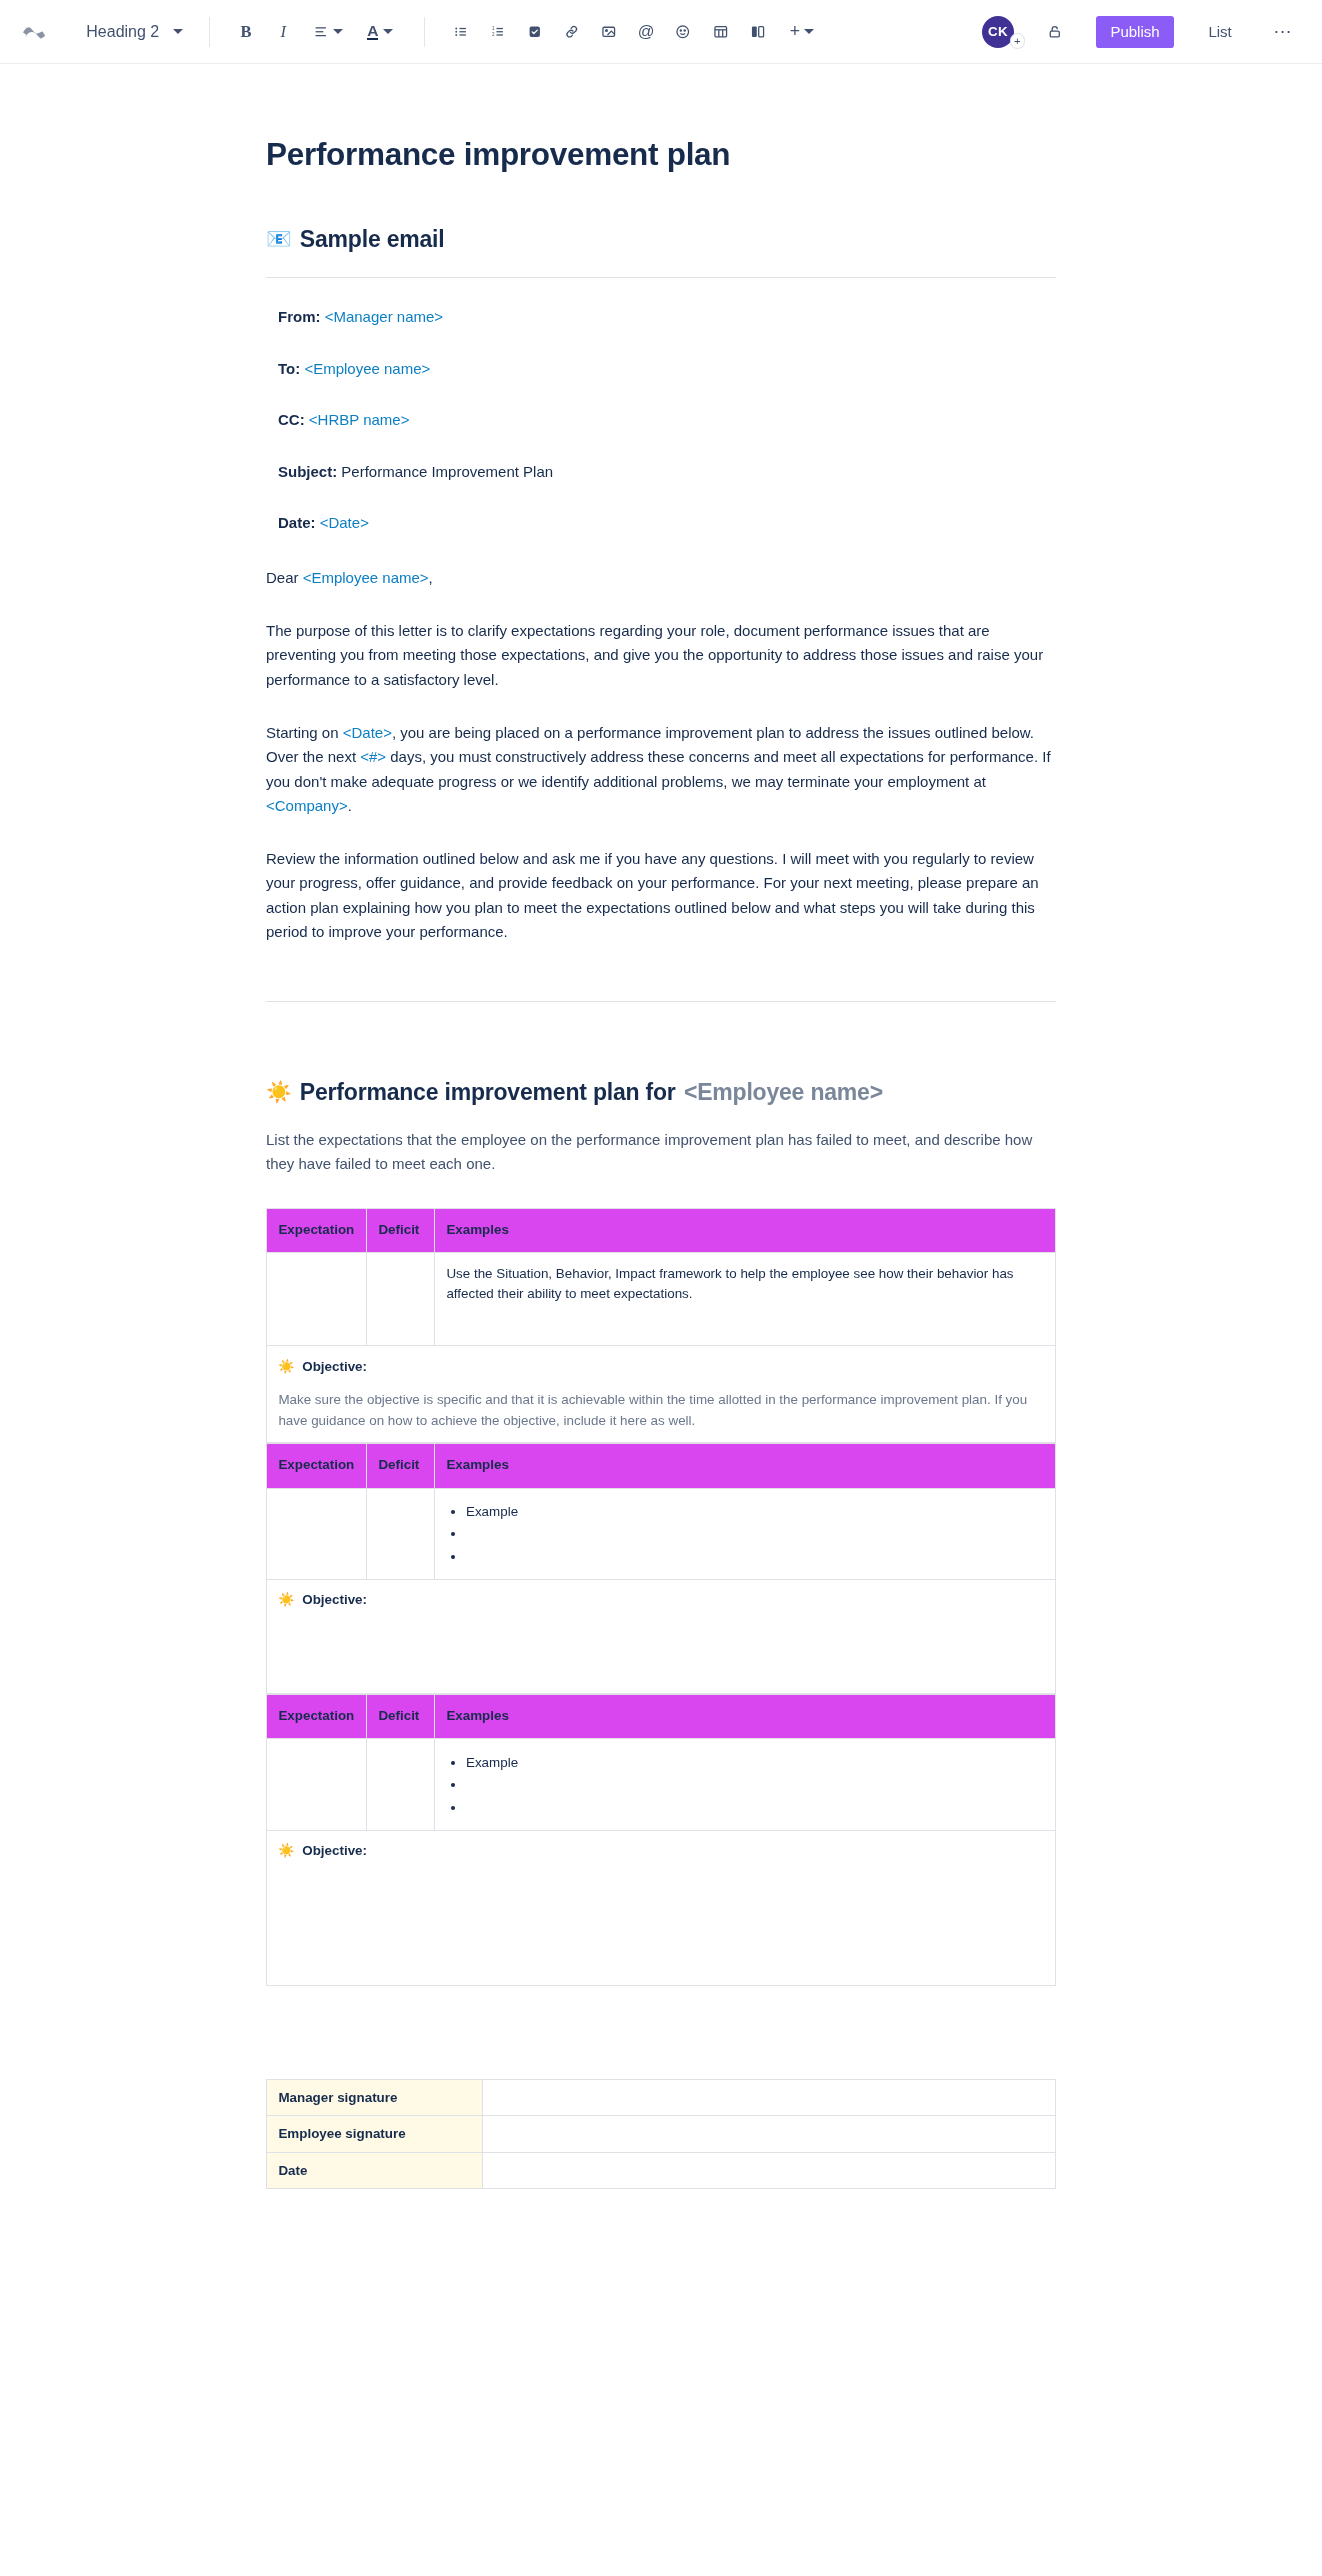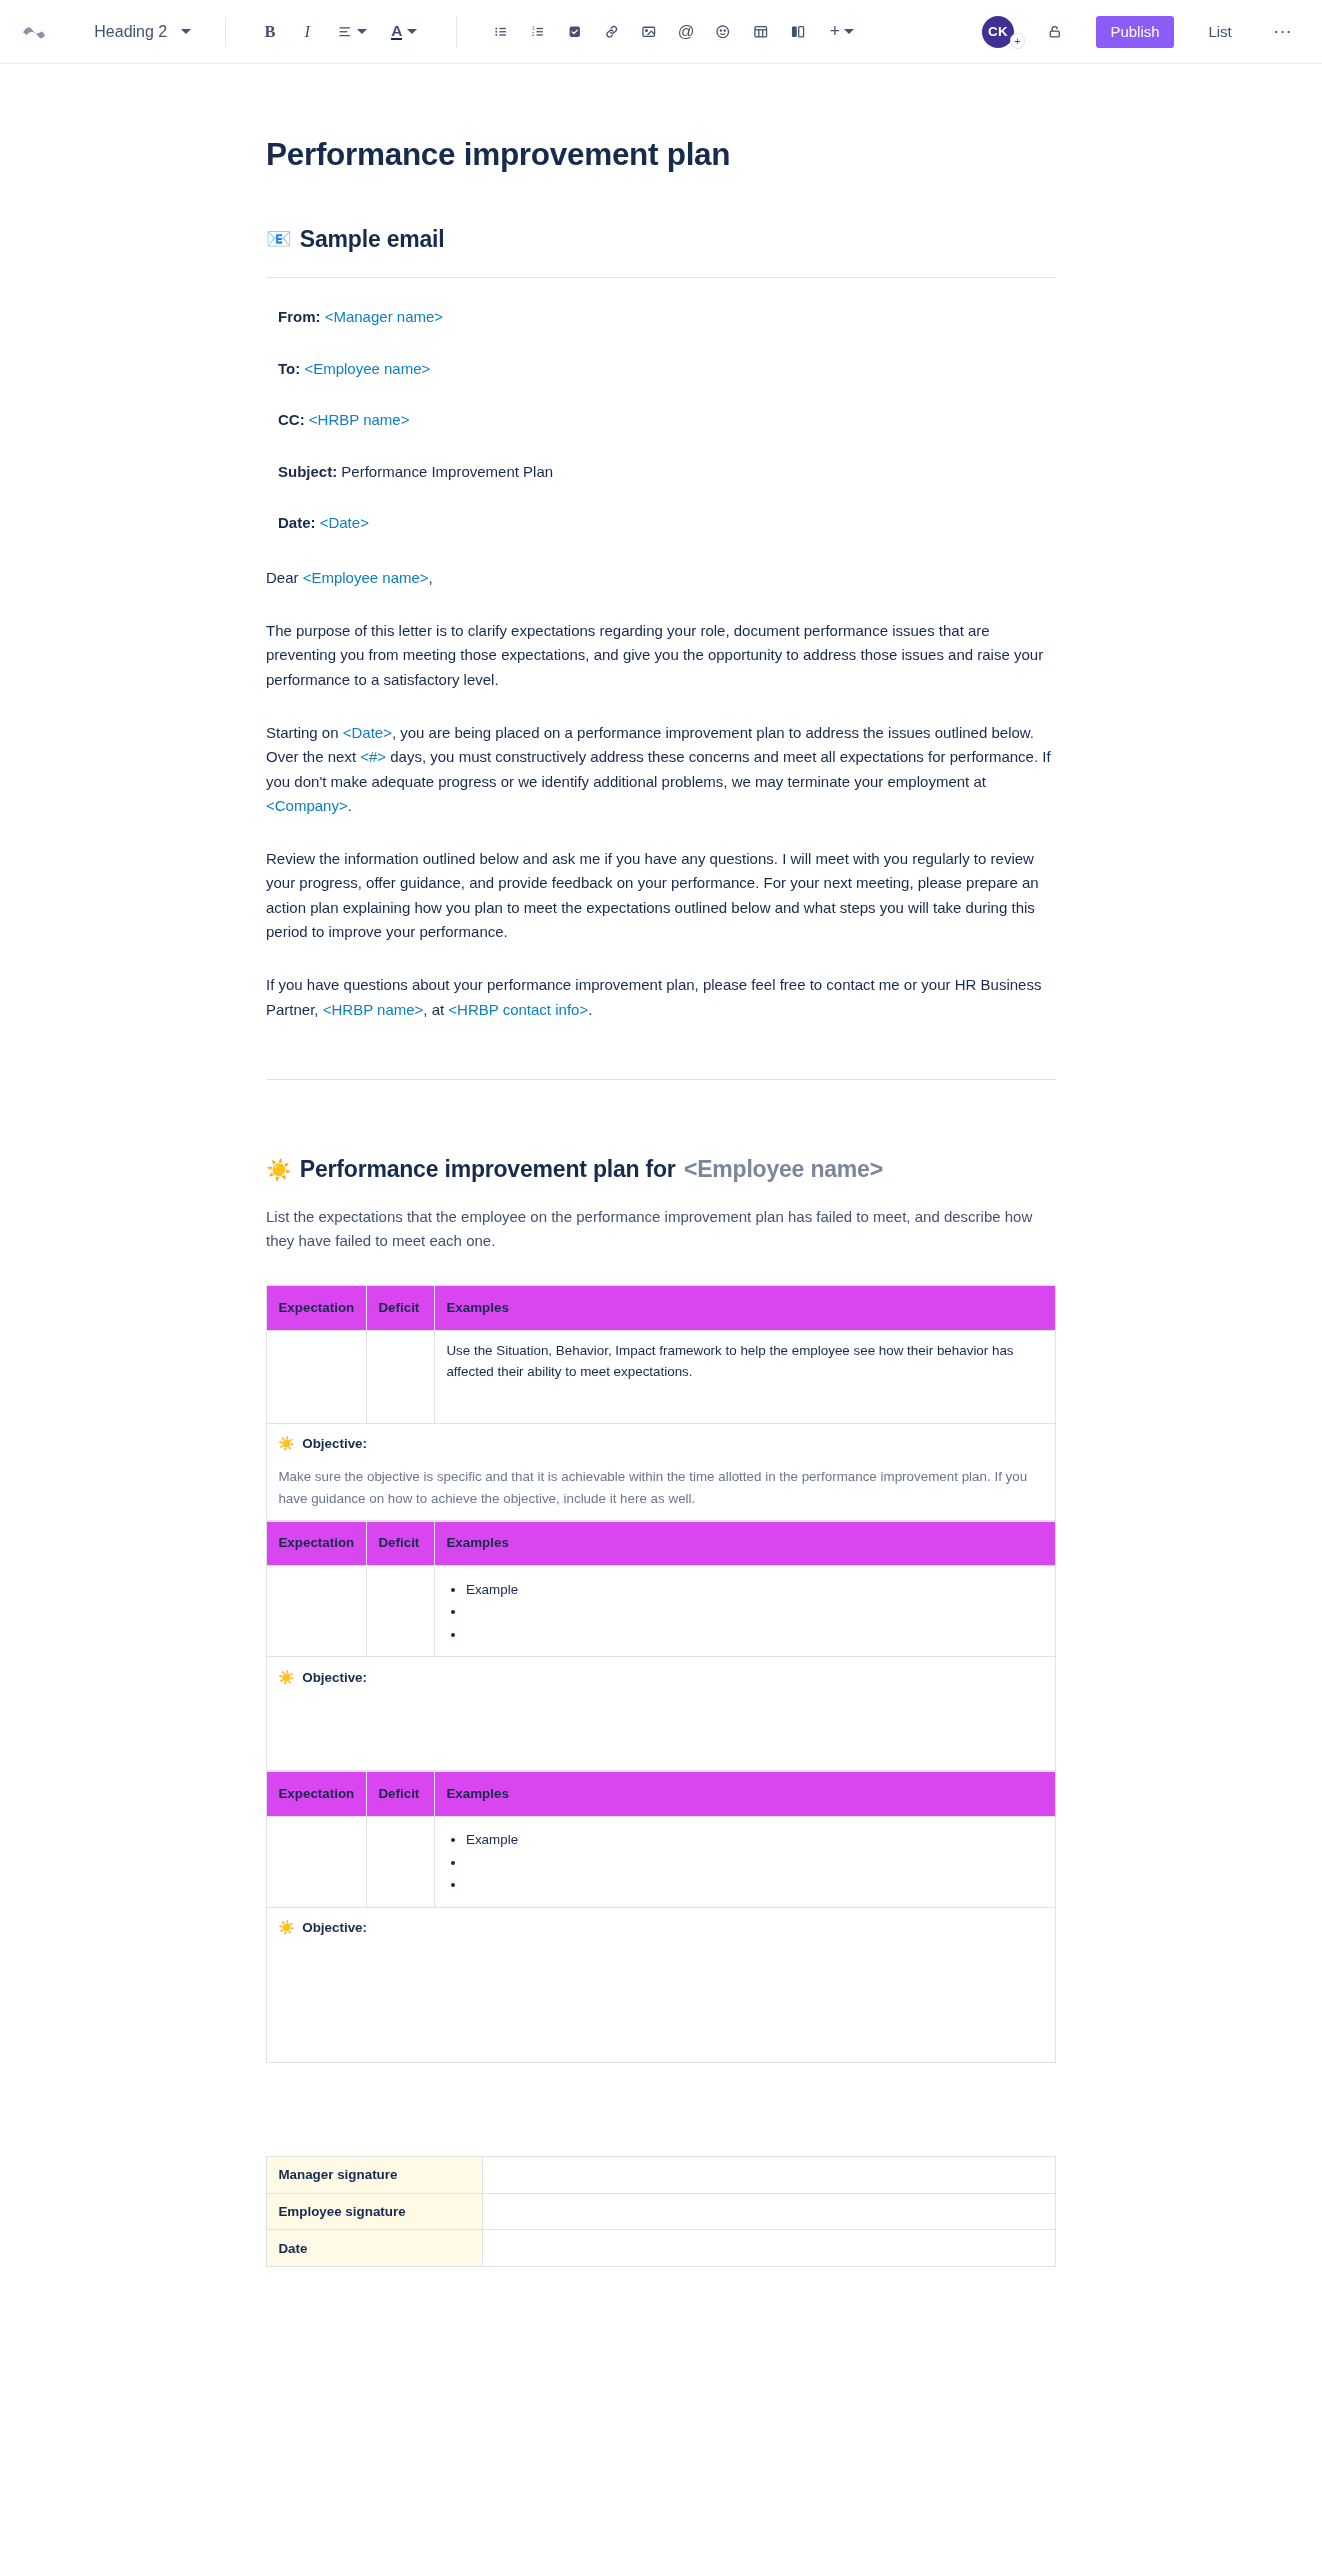--- a/index.html
+++ b/index.html
@@ -16,21 +16,21 @@
   
   .toolbar {
     height: 64px;
     display: flex;
     align-items: center;
     padding: 0 23px 0 15.5px;
     border-bottom: 0.5px solid #ebecf0;
     background: #ffffff;
     position: relative;
   }
-  .tb-left { display:flex; align-items:center; gap: 16px; flex: 0 0 auto; }
+  .tb-left { display:flex; align-items:center; gap: 8px; flex: 0 0 auto; }
   .logo {
     width: 38px; height: 38px;
     display: flex; align-items: center; justify-content: center;
     color: #8993a4;
   }
   .style-select {
     display:flex; align-items:center; gap:13.4px;
     height: 33px; padding: 0 7.2px 0 11.4px;
     border-radius: 3.1px;
     margin-left: 13.4px;
@@ -346,23 +346,20 @@
     </p>
 
     <p class="body">The purpose of this letter is to clarify expectations regarding your role, document performance issues that are preventing you from meeting those expectations, and give you the opportunity to address those issues and raise your performance to a satisfactory level.</p>
 
     <p class="body">
       <span>Starting on </span><span class="ph">&lt;Date&gt;</span><span>, you are being placed on a performance improvement plan to address the issues outlined below. Over the next </span><span class="ph">&lt;#&gt;</span><span> days, you must constructively address these concerns and meet all expectations for performance. If you don't make adequate progress or we identify additional problems, we may terminate your employment at </span><span class="ph">&lt;Company&gt;</span><span>.</span>
     </p>
 
     <p class="body">Review the information outlined below and ask me if you have any questions. I will meet with you regularly to review your progress, offer guidance, and provide feedback on your performance. For your next meeting, please prepare an action plan explaining how you plan to meet the expectations outlined below and what steps you will take during this period to improve your performance.</p>
 
-    <p class="body">
-      <span>If you have questions about your performance improvement plan, please feel free to contact me or your HR Business Partner, </span><span class="ph">&lt;HRBP name&gt;</span><span>, at </span><span class="ph">&lt;HRBP contact info&gt;</span><span>.</span>
-    </p>
 
     <div class="rule" style="margin-top:57px;"></div>
 
     <h2 class="section plan">
       <span class="emoji">☀️</span>
       <span>Performance improvement plan for </span>
         <span class="placeholder">&lt;Employee name&gt;</span>
     </h2>
 
     <p class="subtitle">List the expectations that the employee on the performance improvement plan has failed to meet, and describe how they have failed to meet each one.</p>

